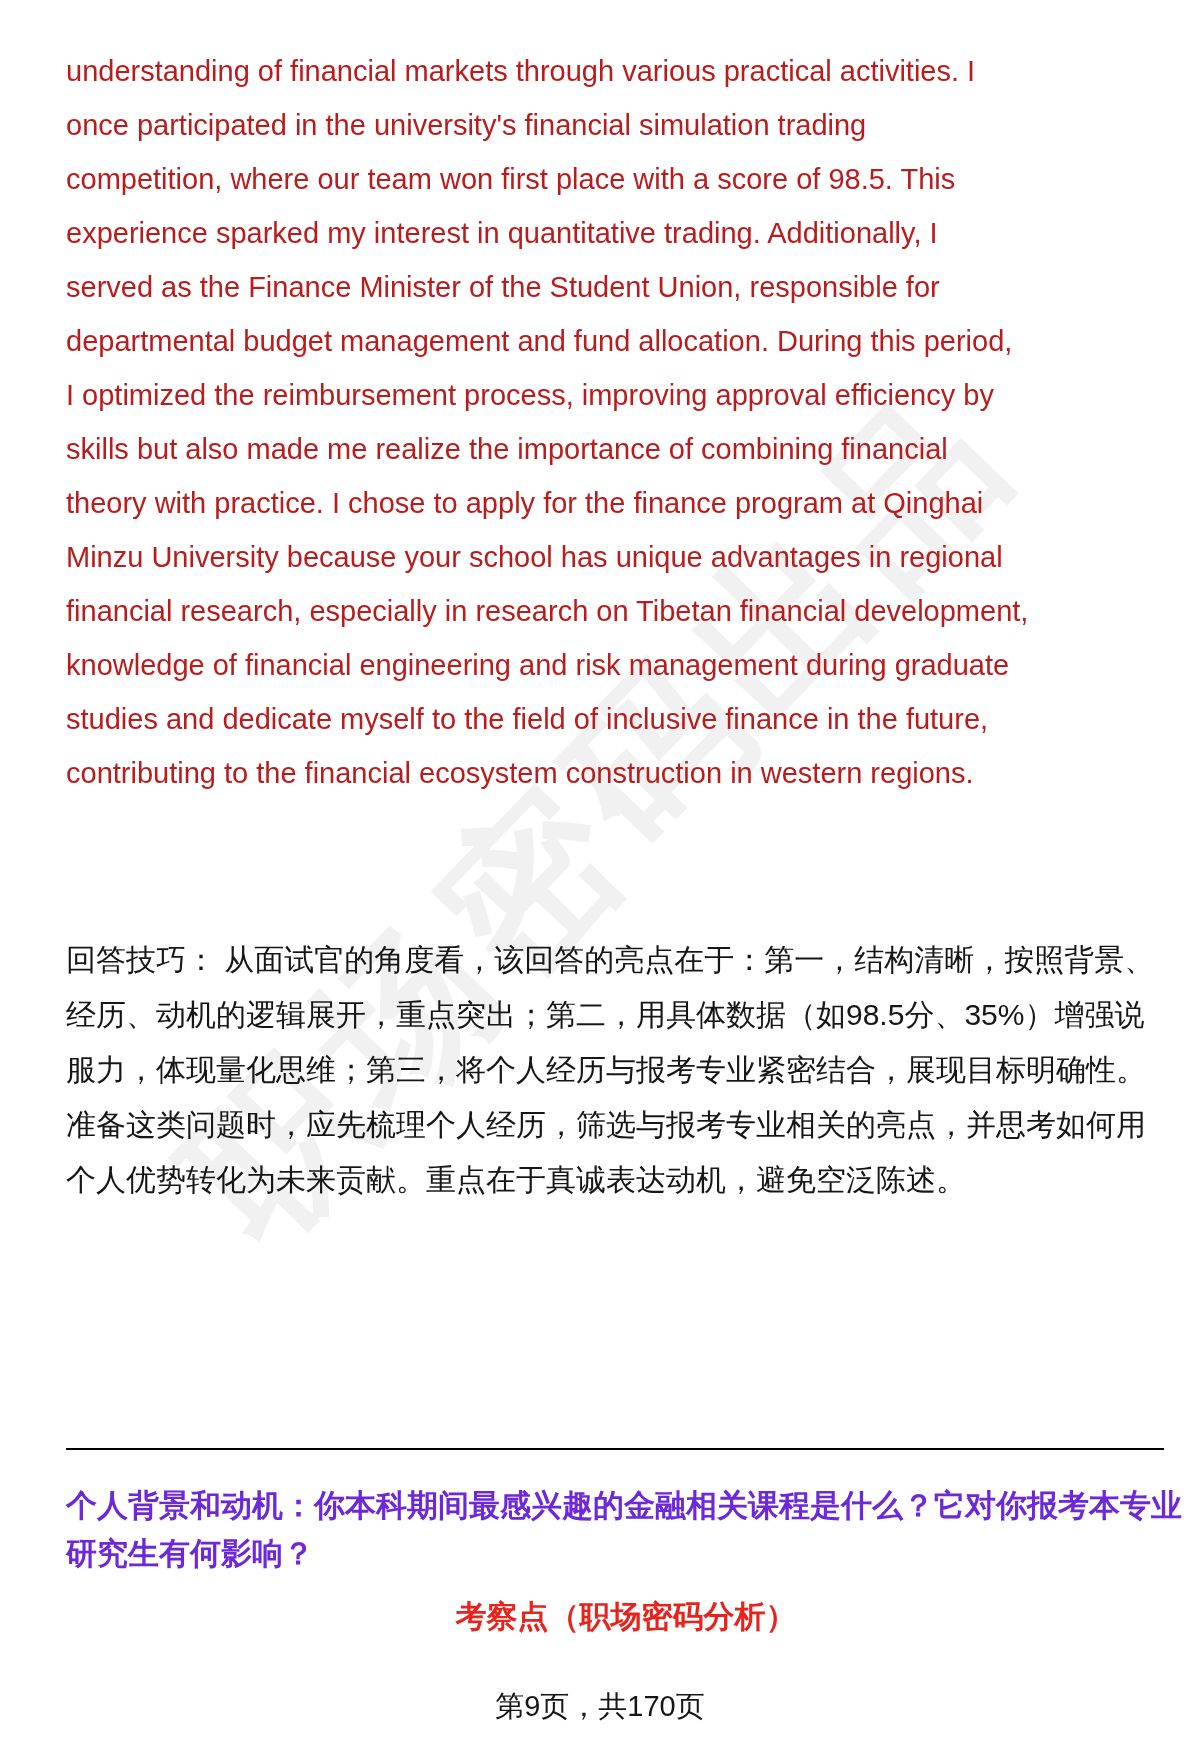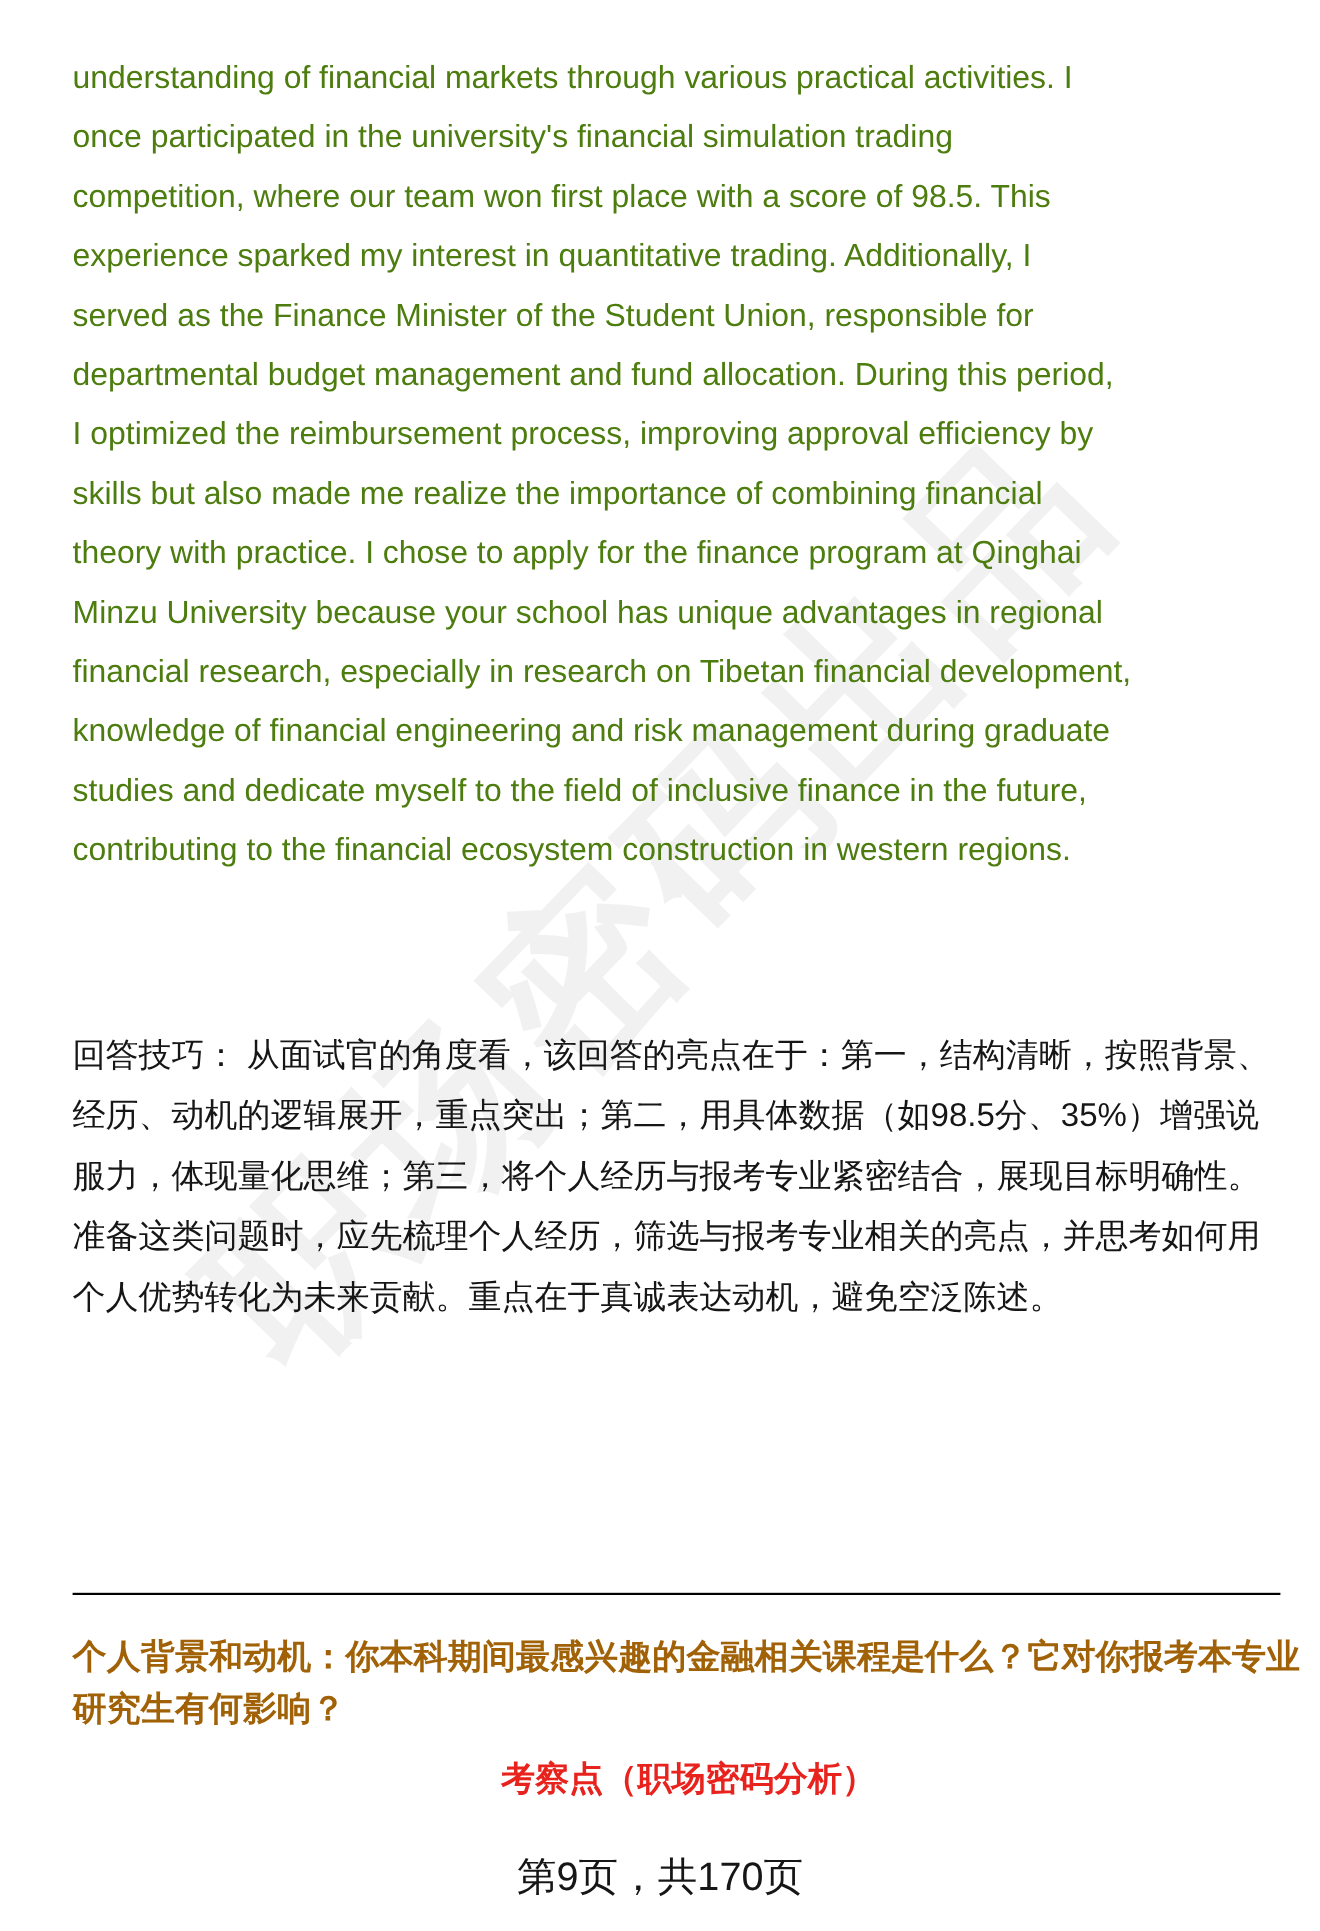--- a/index.html
+++ b/index.html
@@ -32,21 +32,21 @@
   }
   .content { position: relative; z-index: 1; }
   .line { white-space: nowrap; }
   .para-en {
     position: absolute;
     left: 66px;
     top: 44px;
     width: 1090px;
     font-size: 29px;
     line-height: 54px;
-    color: #4d7c0f;
+    color: #b91c1c;
   }
   .para-zh {
     position: absolute;
     left: 66px;
     top: 932px;
     width: 1090px;
     font-size: 30px;
     line-height: 55px;
     color: #161616;
   }
@@ -75,21 +75,21 @@
     font-size: 31px;
     font-weight: 700;
     line-height: 40px;
   }
   .footer {
     position: absolute;
     left: 0;
     top: 1686px;
     width: 1200px;
     text-align: center;
-    font-size: 36px;
+    font-size: 29px;
     line-height: 40px;
     color: #161616;
   }
 </style>
 </head>
 <body>
 
 <div class="page">
 
   <div class="watermark">职场密码出品</div>
@@ -116,21 +116,21 @@
     <div class="para-zh">
         <div class="line">回答技巧： 从面试官的角度看，该回答的亮点在于：第一，结构清晰，按照背景、</div>
         <div class="line">经历、动机的逻辑展开，重点突出；第二，用具体数据（如98.5分、35%）增强说</div>
         <div class="line">服力，体现量化思维；第三，将个人经历与报考专业紧密结合，展现目标明确性。</div>
         <div class="line">准备这类问题时，应先梳理个人经历，筛选与报考专业相关的亮点，并思考如何用</div>
         <div class="line">个人优势转化为未来贡献。重点在于真诚表达动机，避免空泛陈述。</div>
       </div>
 
     <div class="divider"></div>
 
-    <div class="q-heading accent" style="color: #a16207;">
+    <div class="q-heading accent" style="color: #6d28d9;">
         <div class="line">个人背景和动机：你本科期间最感兴趣的金融相关课程是什么？它对你报考本专业</div>
         <div class="line">研究生有何影响？</div>
       </div>
 
     <div class="exam-point accent" style="color: rgb(232, 35, 29); text-align: center;">考察点（职场密码分析）</div>
 
     <div class="footer">第9页，共170页</div>
 
   </div>
 </div>

